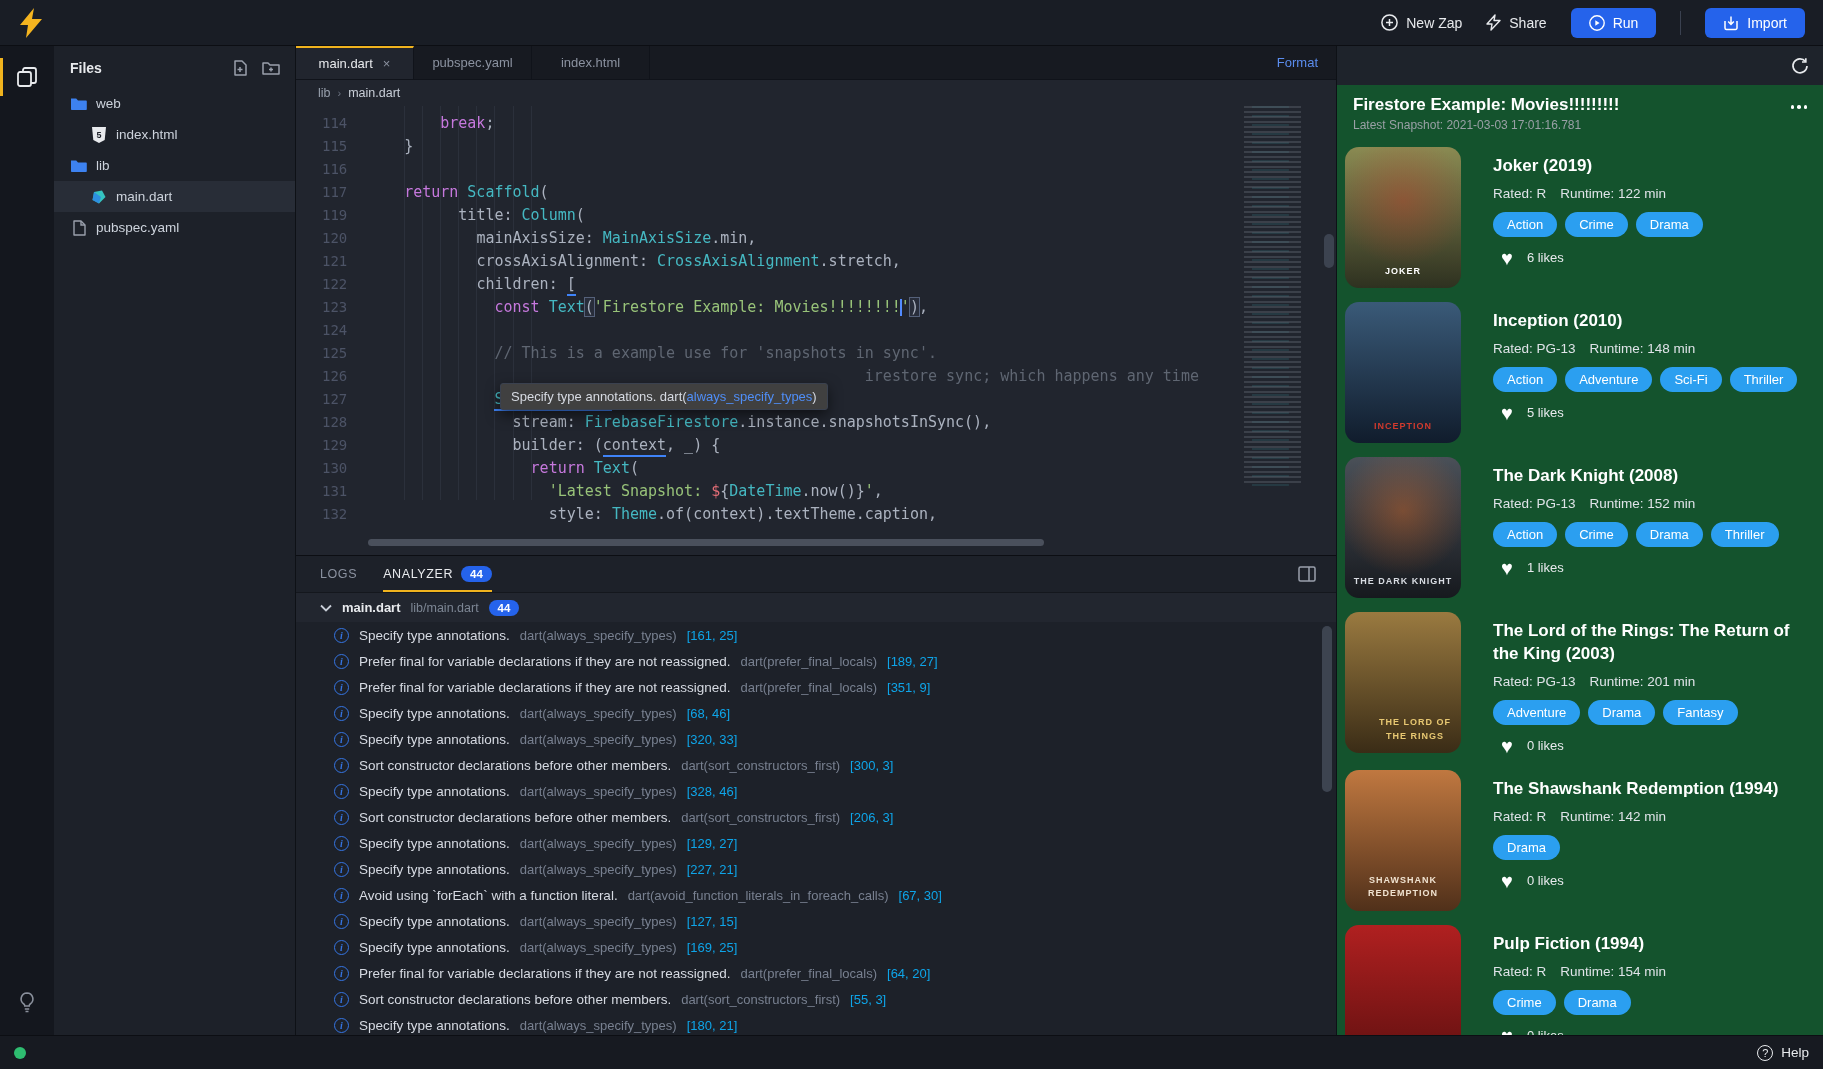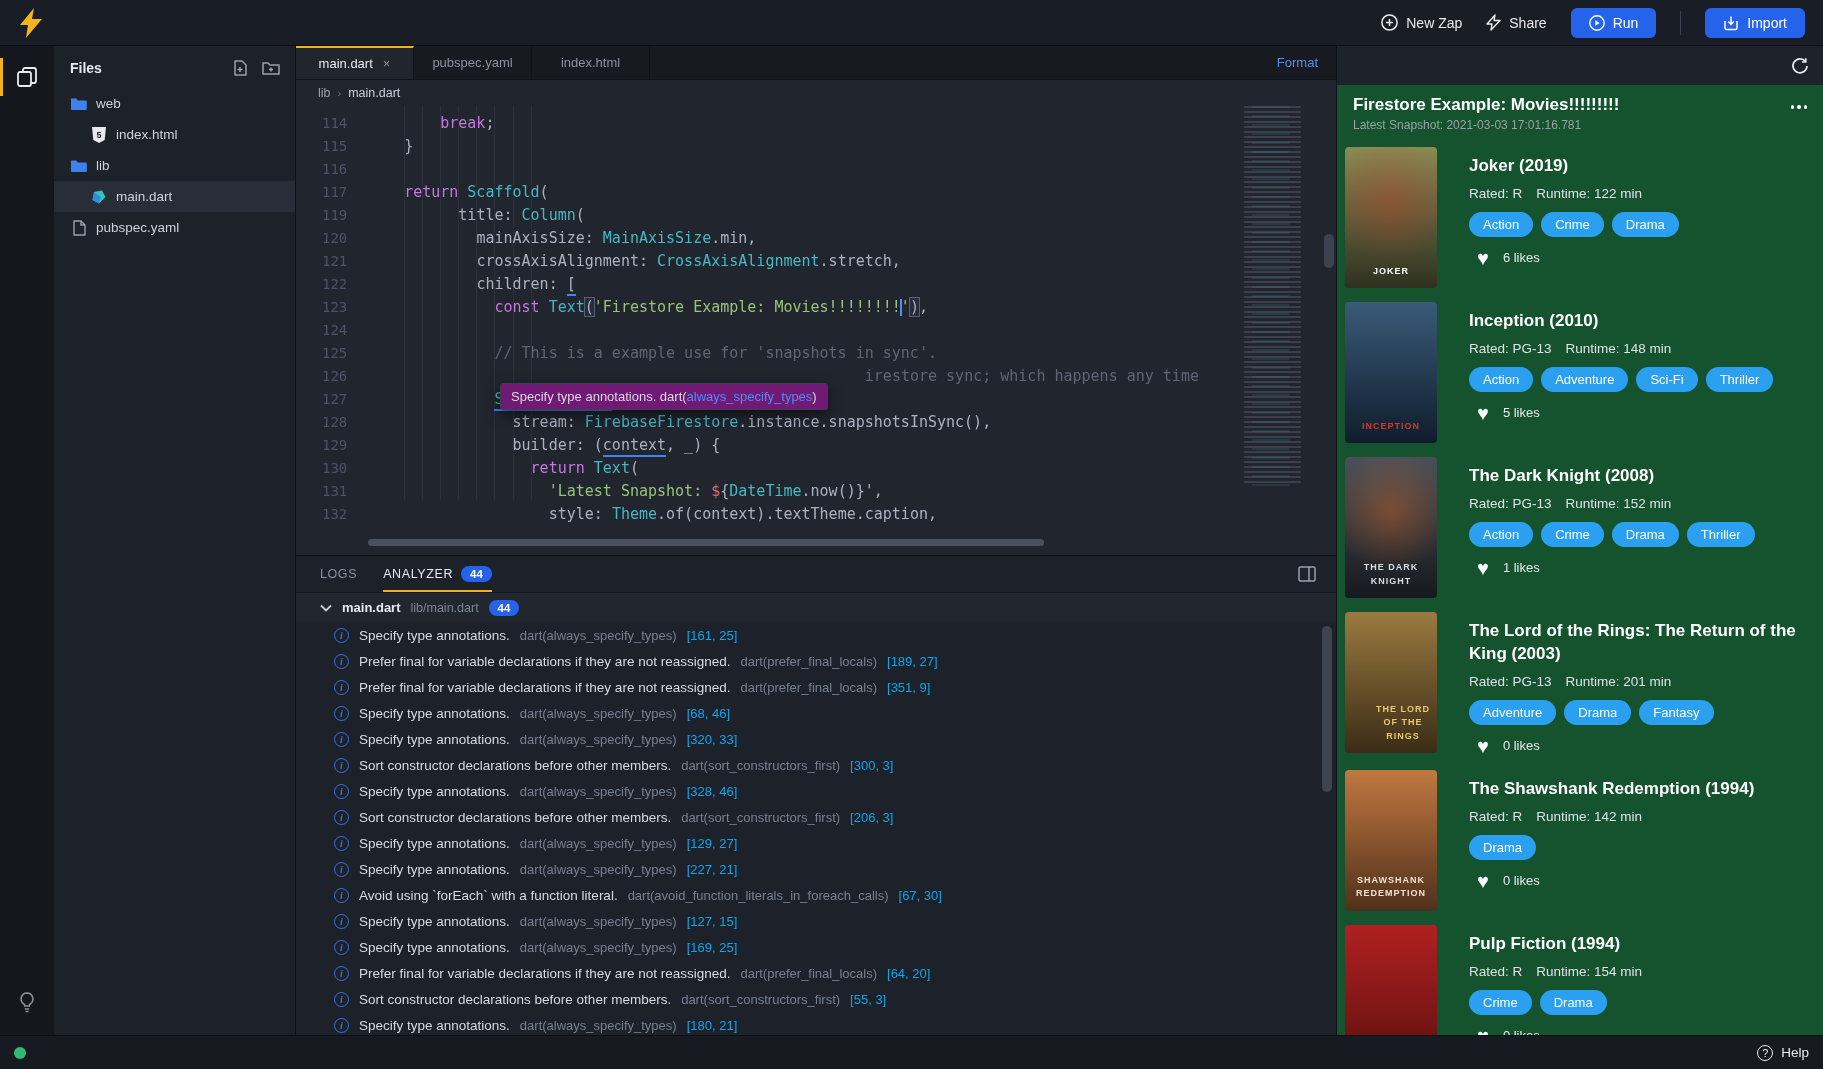--- a/index.html
+++ b/index.html
@@ -55,21 +55,21 @@
   .ln{width:56px;padding-left:26px;color:#4c5366;flex:0 0 auto;font-size:14px}
   .lc{padding-left:16px;color:#abb2bf}
   .kw{color:#c678dd}.cls{color:#45b8c2}.id{color:#abb2bf}.p{color:#abb2bf}
   .str{color:#98c379}.cmt{color:#5f6672}.int{color:#e06c75}
   .clsu{color:#45b8c2;border-bottom:2px solid #3f83f8;padding-bottom:1px}
   .idu{color:#abb2bf;border-bottom:2px solid #3f83f8;padding-bottom:1px}
   .ub{color:#abb2bf;border-bottom:2px solid #3f83f8;padding-bottom:1px}
   .bx{color:#abb2bf;outline:1px solid #55617a;background:rgba(90,110,150,.12)}
   .cur{display:inline-block;width:2px;height:17px;background:#528bff;vertical-align:text-bottom;margin:0 -1px}
   .guide{position:absolute;top:0;bottom:55px;width:1px;background:#2b303b}
-  .tooltip{position:absolute;left:204px;top:277px;background:#701a75;border:1px solid #3a414f;border-radius:3px;
+  .tooltip{position:absolute;left:204px;top:277px;background:#404040;border:1px solid #3a414f;border-radius:3px;
            padding:5px 10px;font-family:"Liberation Sans",sans-serif;font-size:13px;color:#d6dae2;z-index:6;
            box-shadow:0 5px 14px rgba(0,0,0,.55);white-space:nowrap}
   .tooltip a{color:#4f8ef8;text-decoration:none;cursor:pointer}
   .minimap{position:absolute;right:14px;top:0;width:82px;height:380px;opacity:.55;
      background:
        repeating-linear-gradient(180deg,rgba(171,178,191,.35) 0 2px,transparent 2px 5px),
        repeating-linear-gradient(180deg,rgba(69,184,194,.25) 0 2px,transparent 2px 9px);
      background-size:70% 100%,45% 100%;background-repeat:no-repeat;background-position:4px 0,12px 0}
   .vscroll-track{position:absolute;right:0;top:0;bottom:0;width:14px}
   .vscroll-thumb{position:absolute;right:2px;top:128px;width:10px;height:34px;background:#3c4350;border-radius:5px;cursor:pointer}
@@ -100,21 +100,21 @@
   .pv-strip{height:39px;background:#1e232b;display:flex;align-items:center;justify-content:flex-end;padding-right:14px;flex:0 0 auto}
   .pv-refresh{color:#e8eaed;cursor:pointer;display:flex}
   .pv-app{flex:1;background:#14532d;overflow:hidden;display:flex;flex-direction:column}
   .pv-header{padding:10px 16px 8px 16px;display:flex;align-items:flex-start}
   .pv-titles{min-width:0}
   .pv-title{font-size:17px;font-weight:bold;color:#fff;white-space:nowrap}
   .pv-sub{font-size:12px;color:#9aa0a6;margin-top:3px}
   .pv-menu{margin-left:auto;display:flex;gap:3px;padding-top:10px;cursor:pointer}
   .pv-menu i{width:3.5px;height:3.5px;border-radius:50%;background:#fff;display:block}
   .movie{display:flex;padding:7px 16px 7px 8px}
-  .poster{width:92px;height:141px;border-radius:4px;flex:0 0 auto;position:relative;overflow:hidden;display:flex;align-items:flex-end;justify-content:center}
+  .poster{width:116px;height:141px;border-radius:14px;flex:0 0 auto;position:relative;overflow:hidden;display:flex;align-items:flex-end;justify-content:center}
   .poster span{font-size:9px;font-weight:bold;letter-spacing:1px;text-align:center;padding-bottom:10px;text-transform:uppercase;line-height:1.5}
   .m-info{margin-left:32px;padding-top:8px;min-width:0}
   .m-title{font-size:17px;font-weight:bold;color:#fff;line-height:1.35;max-width:370px}
   .m-meta{margin-top:8px;font-size:13.5px;color:#dfe3e8;display:flex;gap:14px}
   .m-chips{margin-top:11px;display:flex;gap:8px;flex-wrap:wrap}
   .chip{background:#2b9ff0;color:#fff;font-size:13px;border-radius:14px;padding:5px 14px}
   .m-likes{margin-top:11px;display:flex;align-items:center;gap:14px;padding-left:8px}
   .heart{color:#fff;font-size:20px;line-height:1;cursor:pointer}
   .likes-txt{font-size:13px;color:#e8eaed}
 

